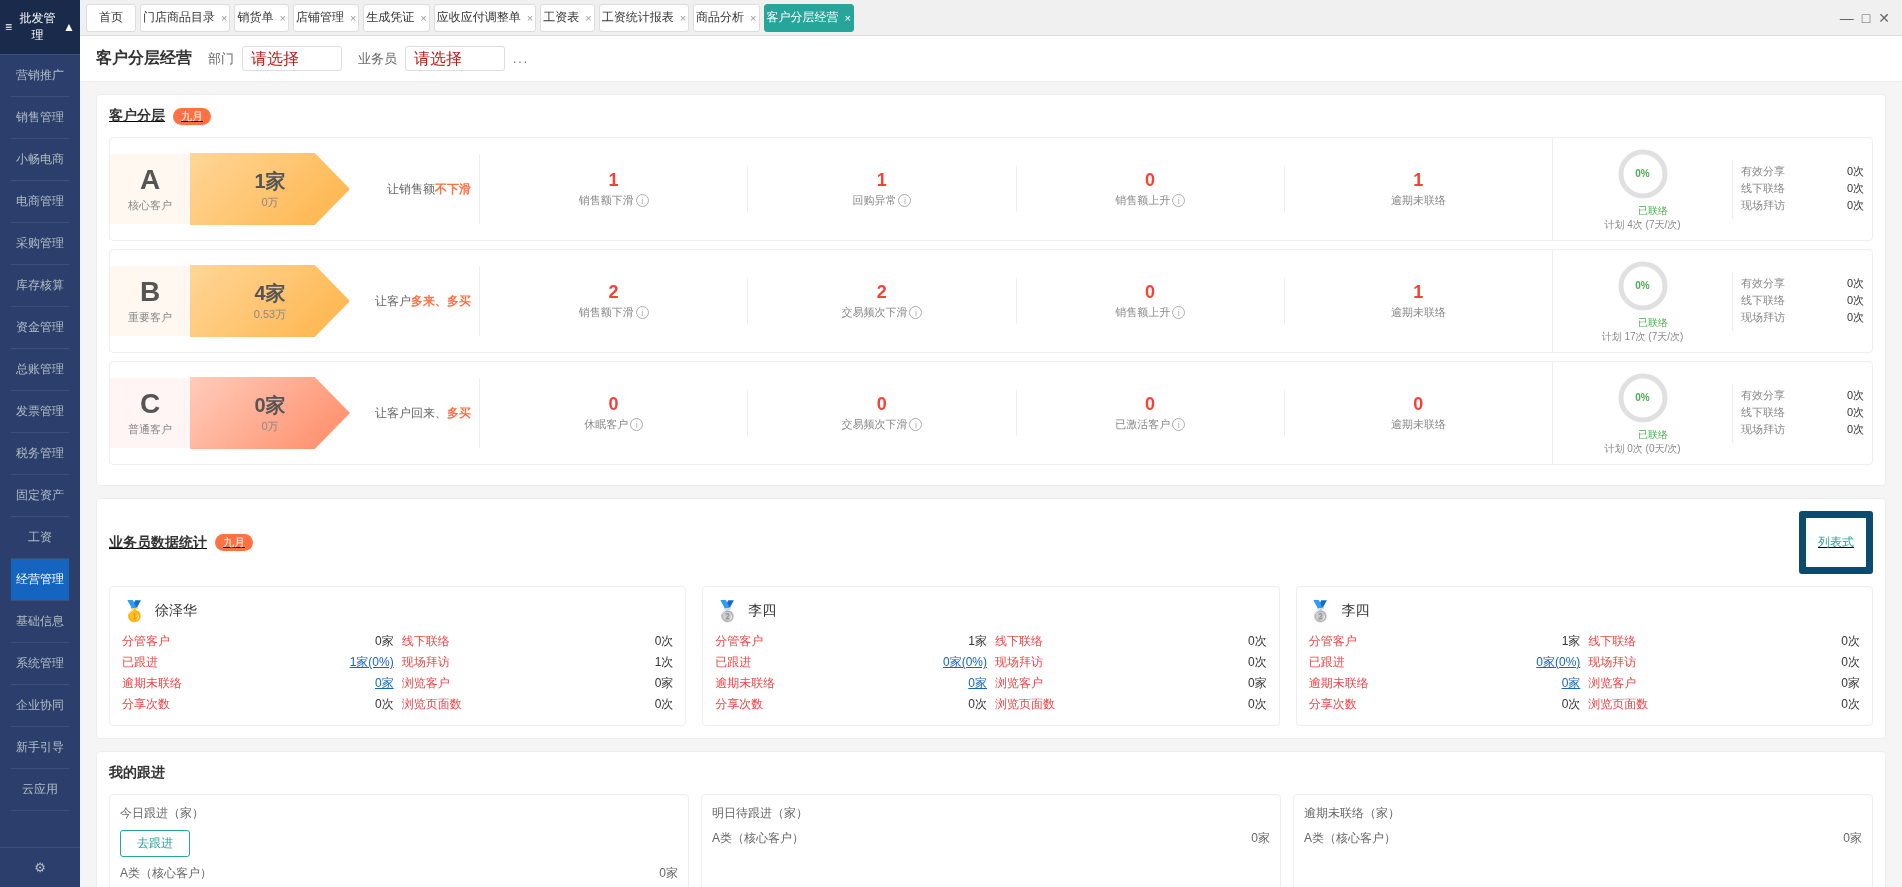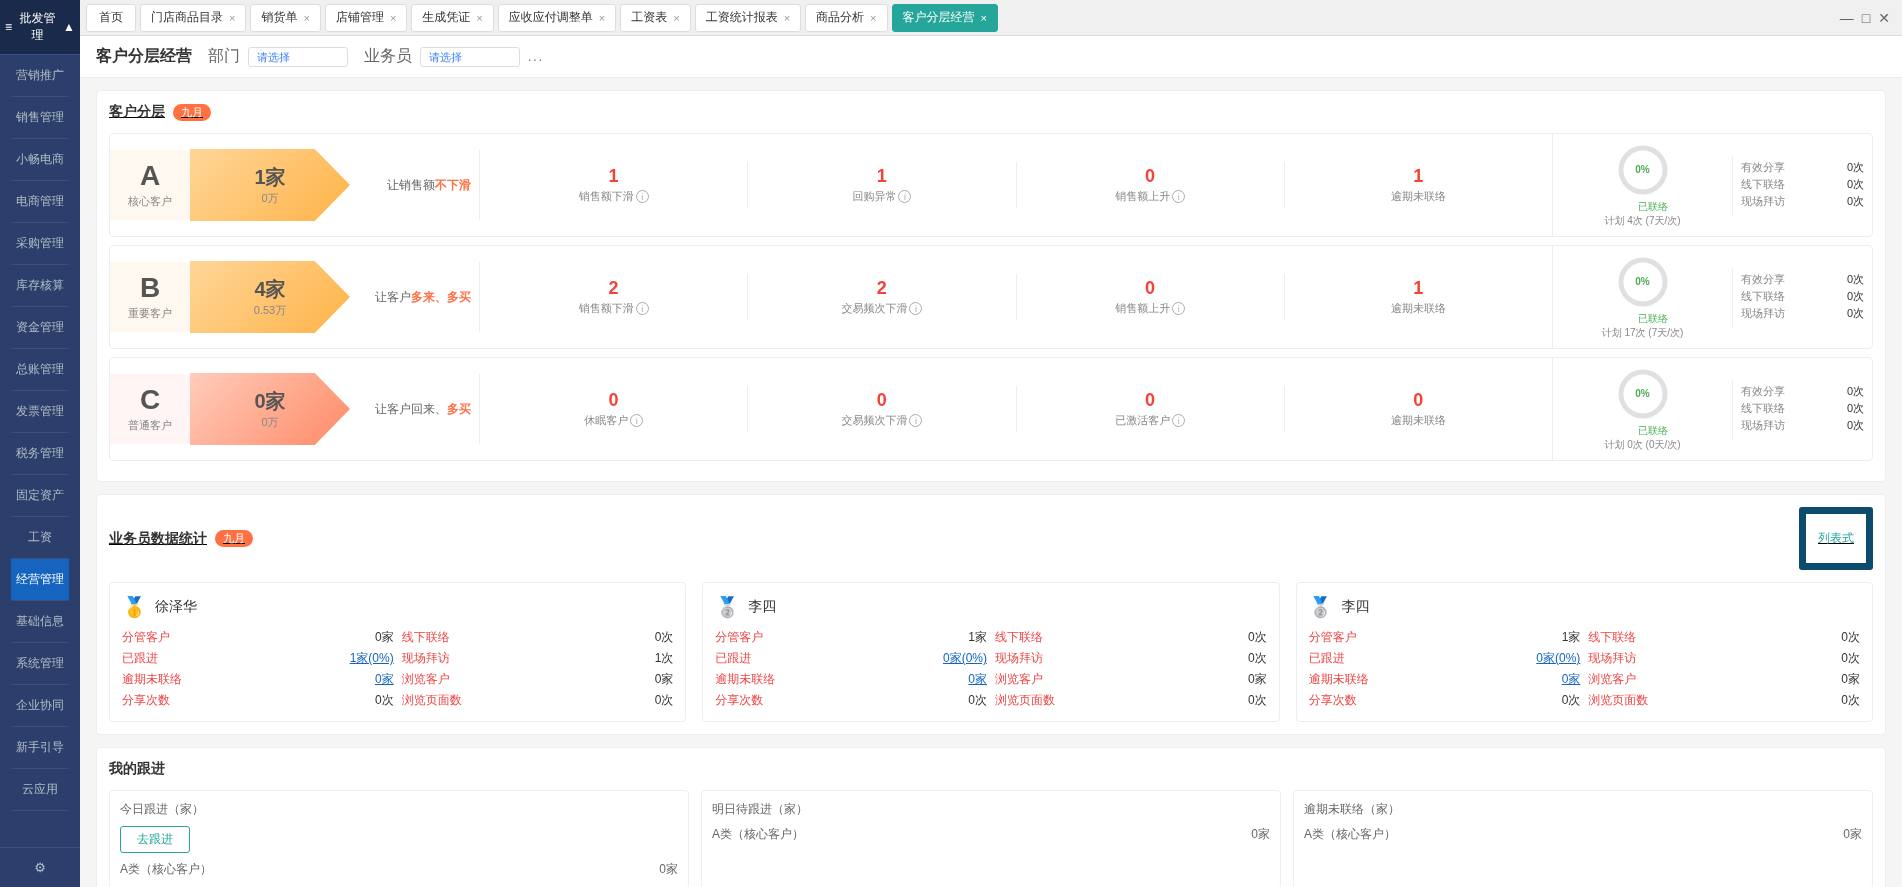--- a/index.html
+++ b/index.html
@@ -70,21 +70,21 @@
       border-bottom: 1px solid #ddd;
       height: 36px;
       padding: 0 4px;
       flex-shrink: 0;
       overflow-x: auto;
       white-space: nowrap;
     }
     .tab-item {
       display: inline-flex;
       align-items: center;
-      padding: 0 10px;
+      padding: 0 2px;
       height: 28px;
       background: #fff;
       border: 1px solid #ddd;
       border-radius: 3px;
       margin: 0 2px;
       font-size: 12px;
       color: #333;
       cursor: pointer;
       white-space: nowrap;
     }
@@ -137,27 +137,27 @@
     .page-title {
       font-size: 16px;
       font-weight: bold;
       color: #333;
     }
     .filter-group {
       display: flex;
       align-items: center;
       gap: 8px;
     }
-    .filter-label { font-size: 16px; color: #666; }
+    .filter-label { font-size: 13px; color: #666; }
     .filter-select {
       border: 1px solid #ddd;
       border-radius: 3px;
       padding: 3px 24px 3px 8px;
-      font-size: 11px;
-      color: #3b82f6;
+      font-size: 16px;
+      color: #b91c1c;
       background: #fff;
       min-width: 100px;
       appearance: none;
       cursor: pointer;
     }
     .filter-more {
       font-size: 12px;
       color: #666;
       cursor: pointer;
       letter-spacing: 2px;

